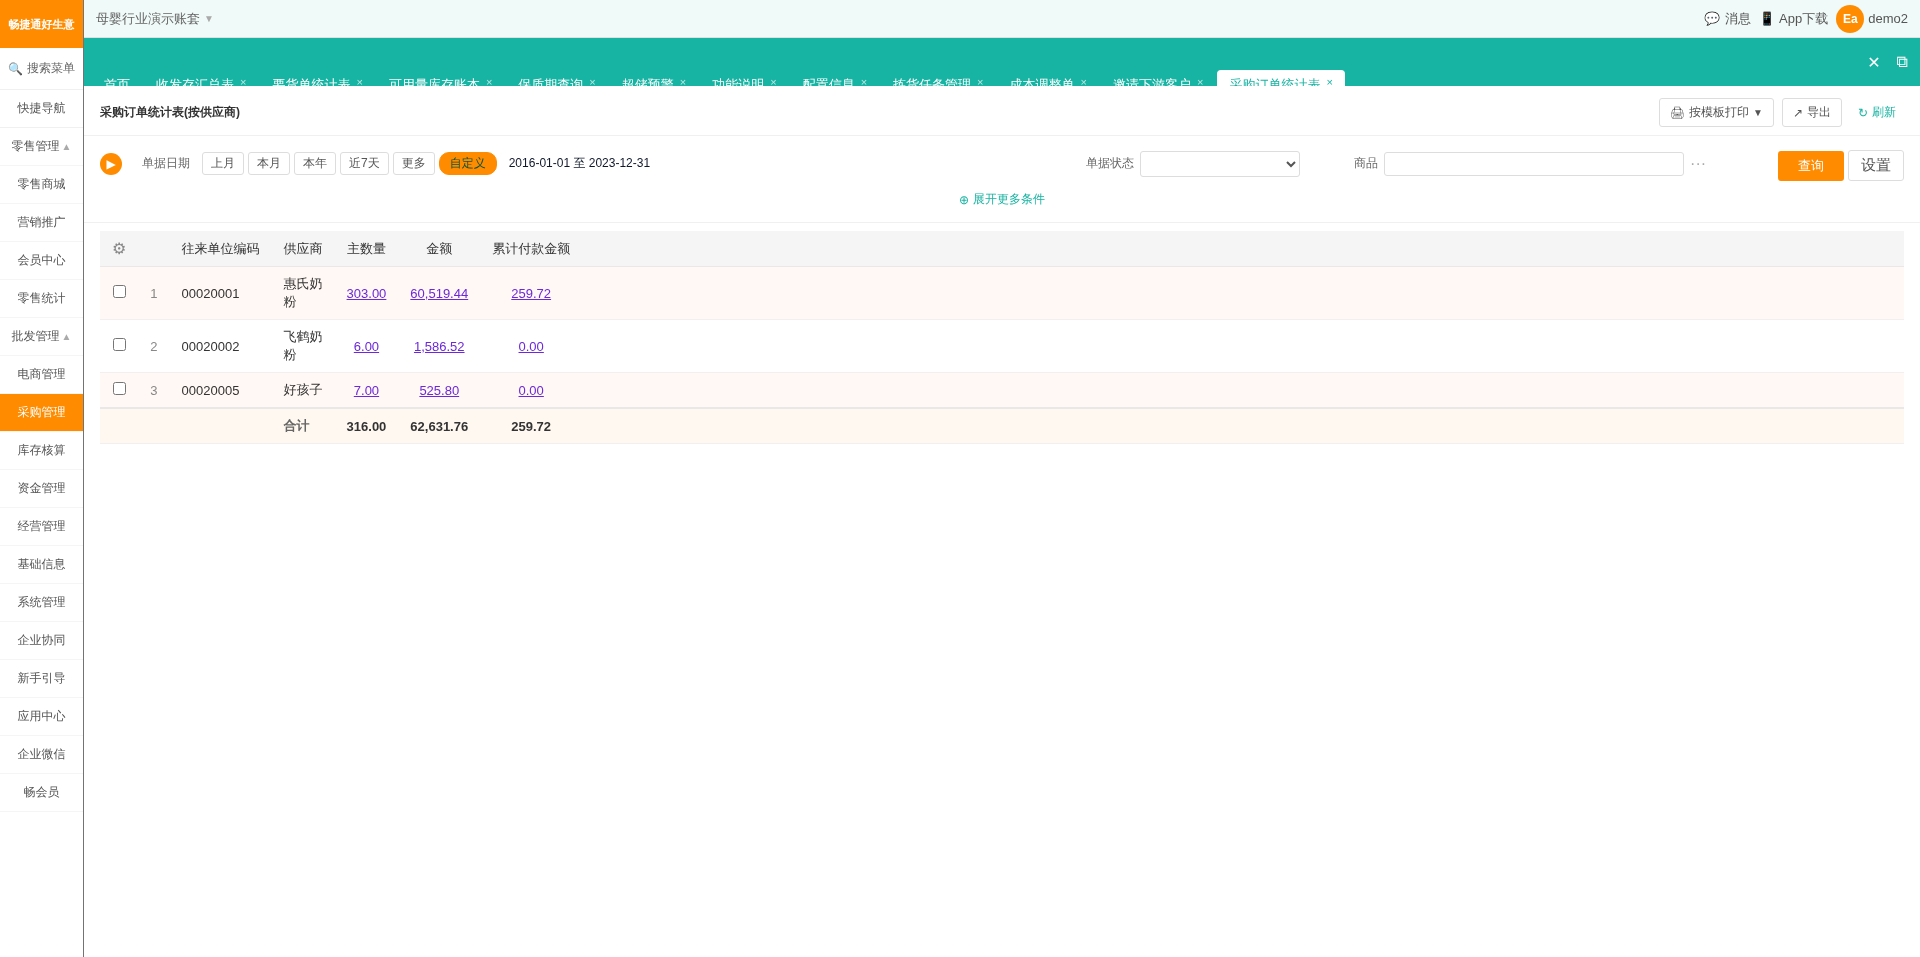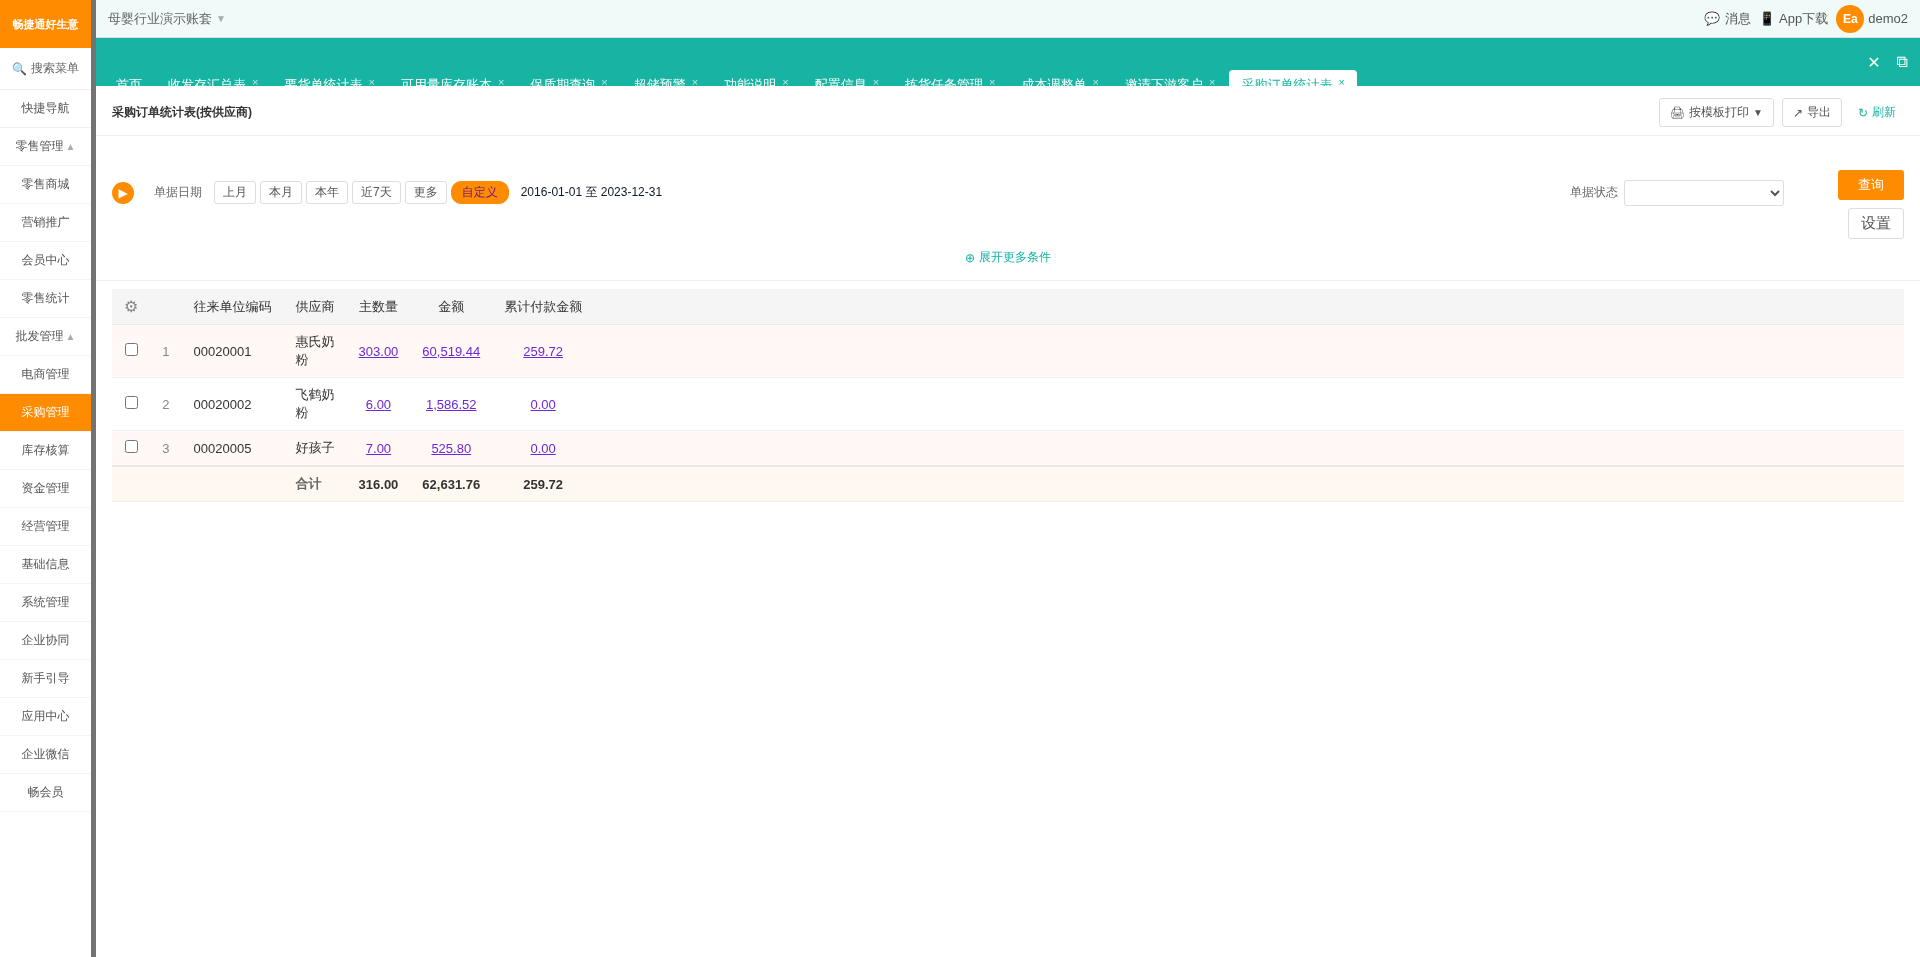--- a/index.html
+++ b/index.html
@@ -1,19 +1,19 @@
 <!DOCTYPE html>
 <html><head>
   <meta charset="utf-8">
   <style>
     * { box-sizing: border-box; margin: 0; padding: 0; }
     body { font-family: "Microsoft YaHei", "PingFang SC", Arial, sans-serif; font-size: 13px; background: #f5f5f5; display: flex; height: 957px; overflow: hidden; }
 
     
-    .sidebar { width: 96px; background: #fff; border-right: 5px solid #737373; display: flex; flex-direction: column; flex-shrink: 0; height: 100%; }
+    .sidebar { width: 84px; background: #fff; border-right: 1px solid #737373; display: flex; flex-direction: column; flex-shrink: 0; height: 100%; }
     .sidebar-logo { background: #ff8c00; height: 48px; display: flex; align-items: center; justify-content: center; padding: 4px; }
     .sidebar-logo-text { color: #fff; font-size: 11px; font-weight: bold; line-height: 1.3; text-align: center; }
     .sidebar-search { padding: 8px 6px; border-bottom: 1px solid #f0f0f0; }
     .sidebar-search-btn { width: 100%; background: none; border: none; color: #666; font-size: 12px; cursor: pointer; padding: 4px 0; display: flex; align-items: center; justify-content: center; gap: 4px; }
     .sidebar-item { padding: 10px 4px; text-align: center; font-size: 12px; color: #555; cursor: pointer; display: flex; align-items: center; justify-content: center; flex-direction: column; border-bottom: 1px solid #f5f5f5; }
     .sidebar-item.active { background: #ff8c00; color: #fff; }
     .sidebar-item.has-arrow { flex-direction: row; justify-content: center; gap: 2px; }
     .sidebar-arrow { font-size: 10px; color: #aaa; }
 
     
@@ -44,21 +44,21 @@
     .btn-print { background: none; border: 1px solid #ddd; color: #555; padding: 5px 10px; border-radius: 3px; cursor: pointer; font-size: 12px; display: flex; align-items: center; gap: 4px; }
     .btn-export { background: none; border: 1px solid #ddd; color: #555; padding: 5px 10px; border-radius: 3px; cursor: pointer; font-size: 12px; display: flex; align-items: center; gap: 4px; }
     .btn-refresh { background: none; border: none; color: #17b3a3; padding: 5px 8px; cursor: pointer; font-size: 12px; display: flex; align-items: center; gap: 4px; }
 
     
     .filter-area { padding: 10px 16px; background: #fff; border-bottom: 1px solid #f0f0f0; }
     .filter-row { display: flex; align-items: center; gap: 12px; flex-wrap: wrap; }
     .filter-label { font-size: 12px; color: #666; white-space: nowrap; }
     .filter-date-btns { display: flex; gap: 4px; }
     .date-btn { padding: 2px 8px; border: 1px solid #ddd; border-radius: 3px; background: #fff; font-size: 12px; color: #555; cursor: pointer; }
-    .date-btn.custom { background: #ff8c00; color: #701a75; border-color: #ff8c00; border-radius: 10px; padding: 2px 10px; }
+    .date-btn.custom { background: #ff8c00; color: #14532d; border-color: #ff8c00; border-radius: 10px; padding: 2px 10px; }
     .filter-date-range { font-size: 12px; color: #0f172a; }
     .filter-status { display: flex; align-items: center; gap: 6px; }
     .filter-select { border: 1px solid #ddd; border-radius: 3px; padding: 4px 24px 4px 8px; font-size: 12px; color: #555; background: #fff; cursor: pointer; min-width: 160px; }
     .filter-goods { display: flex; align-items: center; gap: 6px; flex: 1; }
     .filter-input { border: 1px solid #ddd; border-radius: 3px; padding: 4px 8px; font-size: 12px; color: #555; flex: 1; max-width: 300px; }
     .filter-dots { color: #aaa; cursor: pointer; font-size: 16px; margin-right: 4px; }
     .btn-query { background: #ff8c00; color: #fff; border: none; padding: 6px 20px; border-radius: 3px; font-size: 13px; cursor: pointer; }
     .btn-settings { background: none; border: 1px solid #ddd; color: #555; padding: 5px 12px; border-radius: 3px; font-size: 15px; cursor: pointer; margin-top: 4px; }
     .expand-btn { background: none; border: none; color: #17b3a3; font-size: 12px; cursor: pointer; display: flex; align-items: center; gap: 4px; margin: 6px auto 0; }
     .expand-row { display: flex; justify-content: center; padding: 4px 0; }
@@ -278,22 +278,27 @@
 
         <div class="filter-status">
           <span class="filter-label">单据状态</span>
           <select class="filter-select">
             <option value=""></option>
           </select>
         </div>
 
         <div style="width:30px;"></div>
 
-
-        <div style="display:flex; flex-direction:column; gap:4px; align-items:flex-end;margin-top:24px;">
+        <div class="filter-goods">
+          <span class="filter-label">商品</span>
+          <input class="filter-input" type="text" value="" style="">
+          <span class="filter-dots">···</span>
+        </div>
+
+        <div style="display:flex; flex-direction:row; gap:4px; align-items:flex-end;">
           <button class="btn-query">查询</button>
           <button class="btn-settings">设置</button>
         </div>
       </div>
 
       <div class="expand-row">
         <button class="expand-btn">
           <span>⊕</span>
           <span>展开更多条件</span>
         </button>

